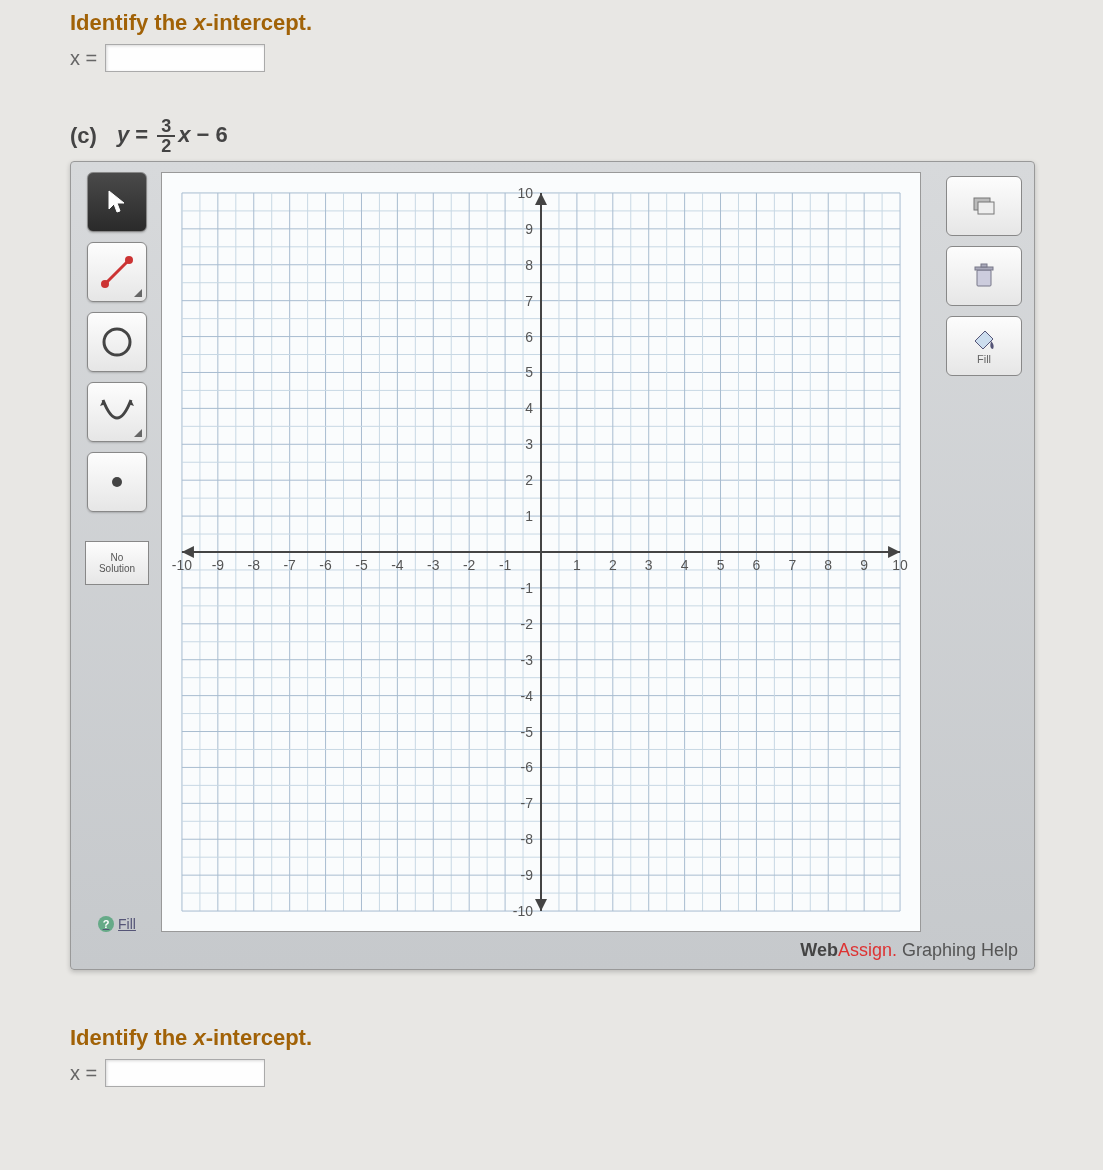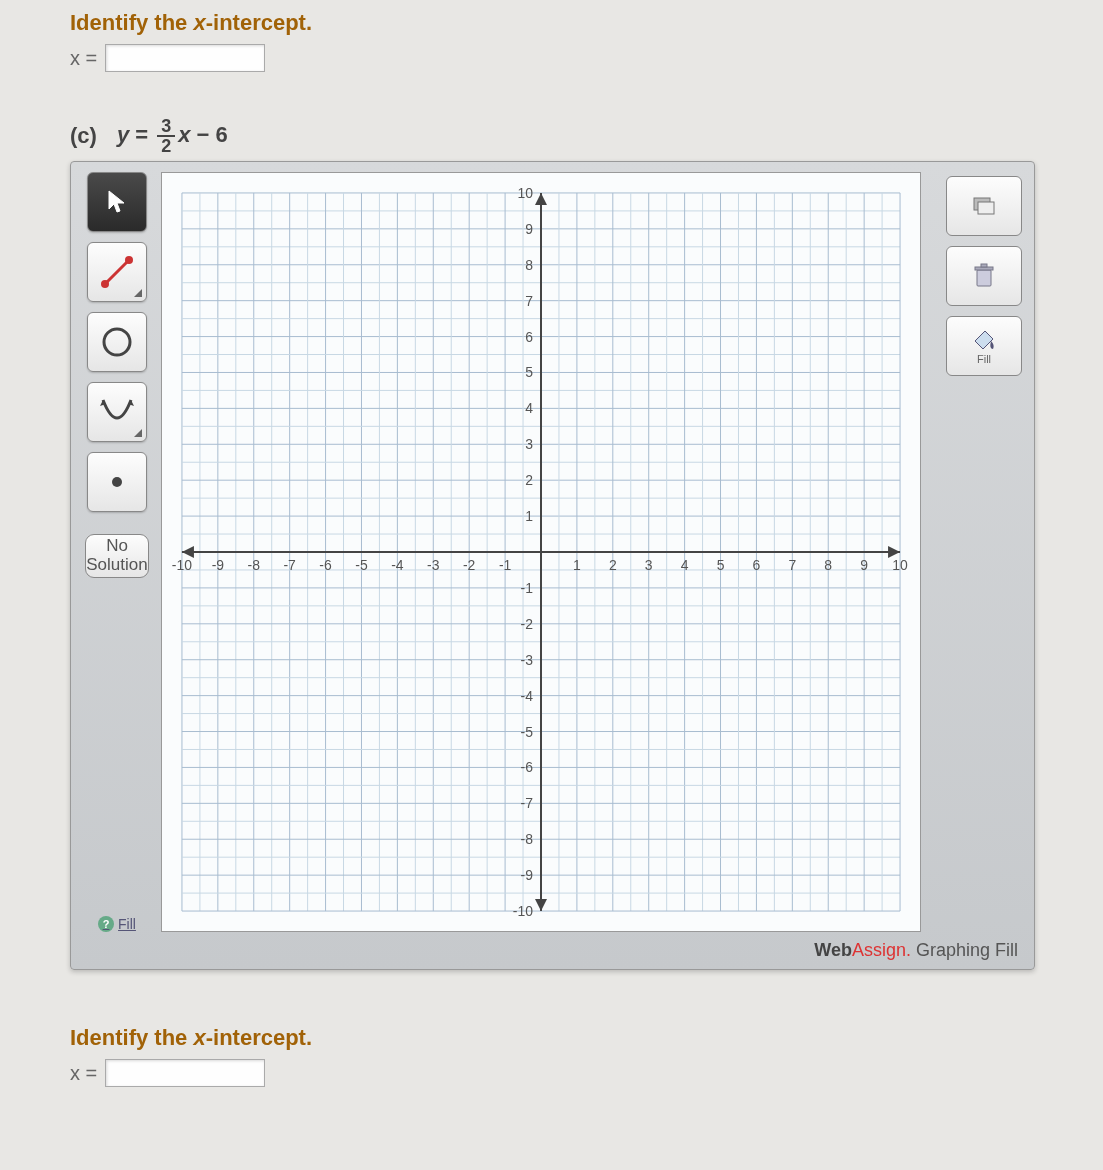--- a/index.html
+++ b/index.html
@@ -98,31 +98,31 @@
     right: 4px;
     bottom: 4px;
     width: 0; height: 0;
     border-left: 8px solid transparent;
     border-bottom: 8px solid #666;
   }
   .no-sol {
     width: 64px;
     height: 44px;
     border: 1px solid #888;
-    border-radius: 9px;
+    border-radius: 0;
     background: linear-gradient(#fdfdfd,#e6e6e6);
-    font-size: 17px;
+    font-size: 10px;
     color: #555;
     display: flex;
     align-items: center;
     justify-content: center;
     text-align: center;
     cursor: pointer;
     line-height: 1.1;
-    margin-top: 12px;
+    margin-top: 19px;
   }
   .help-link {
     margin-top: auto;
     font-size: 14px;
     color: #557;
     text-decoration: underline;
     cursor: pointer;
     display: flex;
     align-items: center;
     gap: 4px;
@@ -423,21 +423,21 @@
         <svg width="26" height="24" viewBox="0 0 26 24">
           <path d="M4 14 L14 4 L22 12 L12 22 Z" fill="#cde" stroke="#557"></path>
           <path d="M20 14 Q24 18 22 22 Q18 22 20 14" fill="#557"></path>
         </svg>
         <span>Fill</span>
       </div>
     </div>
   </div>
 
   <div class="branding">
-    <span class="web">Web</span><span class="assign">Assign.</span><span> Graphing Fill</span>
+    <span class="web">Web</span><span class="assign">Assign.</span><span> Graphing Help</span>
   </div>
 </div>
 
 <div class="bottom-section">
   <div class="prompt">
     <span>Identify the </span><em>x</em><span>-intercept.</span>
   </div>
   <div class="answer-row" style="margin-bottom:0">
     <span>x =</span>
     <input class="answer-input" value="" style="">

